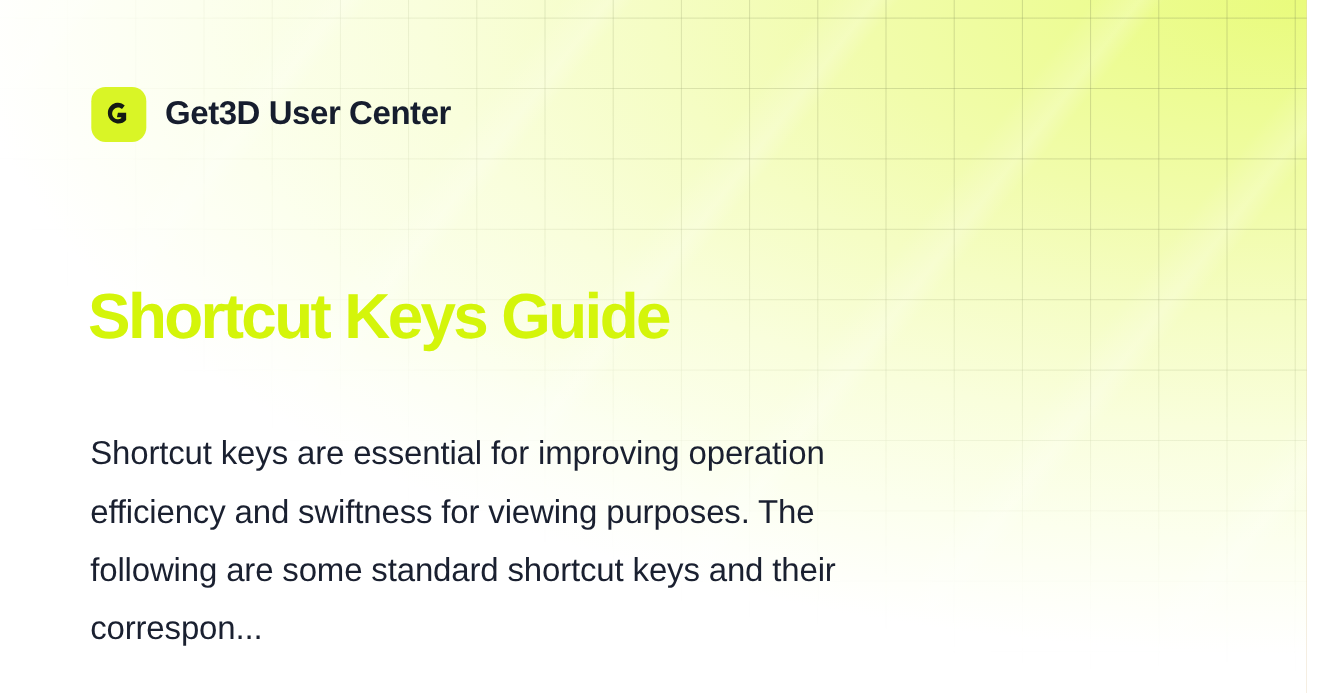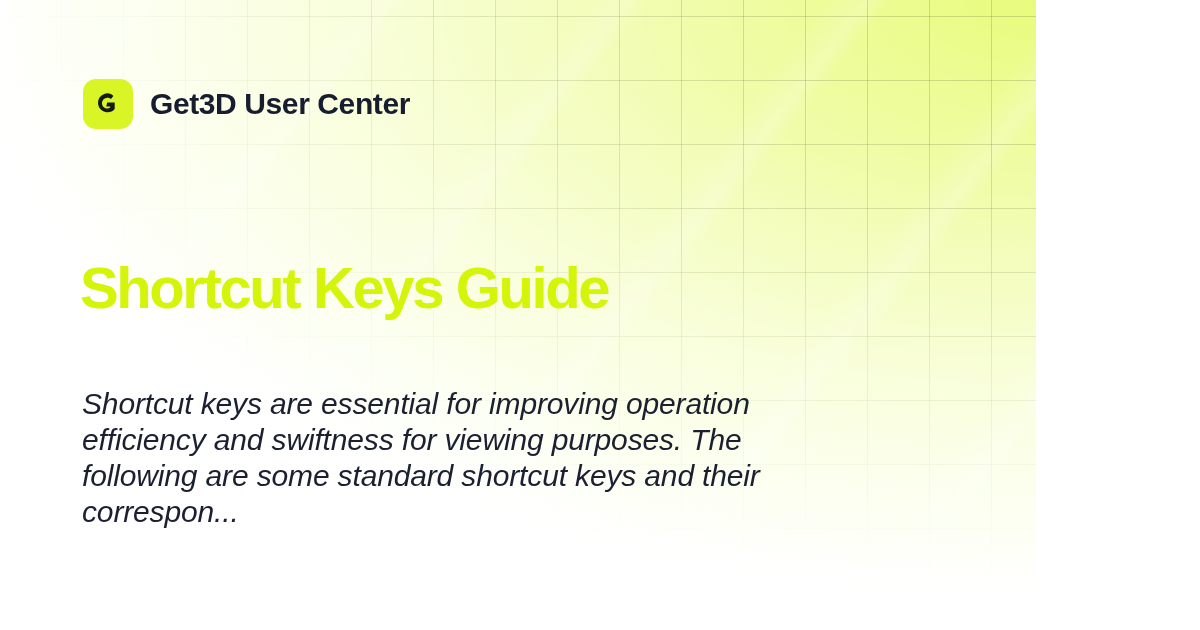--- a/index.html
+++ b/index.html
@@ -11,21 +11,21 @@
     width: 1200px;
     height: 630px;
     overflow: hidden;
     font-family: "Liberation Sans", "DejaVu Sans", sans-serif;
     background: #ffffff;
   }
 
   
   .og-card {
     position: relative;
-    width: 1036px;
+    width: 1188px;
     height: 630px;
     overflow: hidden;
     background: #a16207;
     isolation: isolate;
   }
 
   
   .bg-base {
     position: absolute;
     inset: 0;
@@ -167,25 +167,24 @@
   }
 
   
   .description {
     position: absolute;
     left: 82px;
     top: 386px;
     width: 740px;
     margin: 0;
     font-size: 30px;
-    line-height: 36px;
+    line-height: 53px;
     font-weight: 400;
     letter-spacing: -0.15px;
     color: #1a2030;
-    font-style: italic;
   }
 </style>
 </head>
 <body>
 
 <div class="og-card">
 
   <div class="bg-base"></div>
   <div class="bg-glow"></div>
   <div class="bg-bloom"></div>

